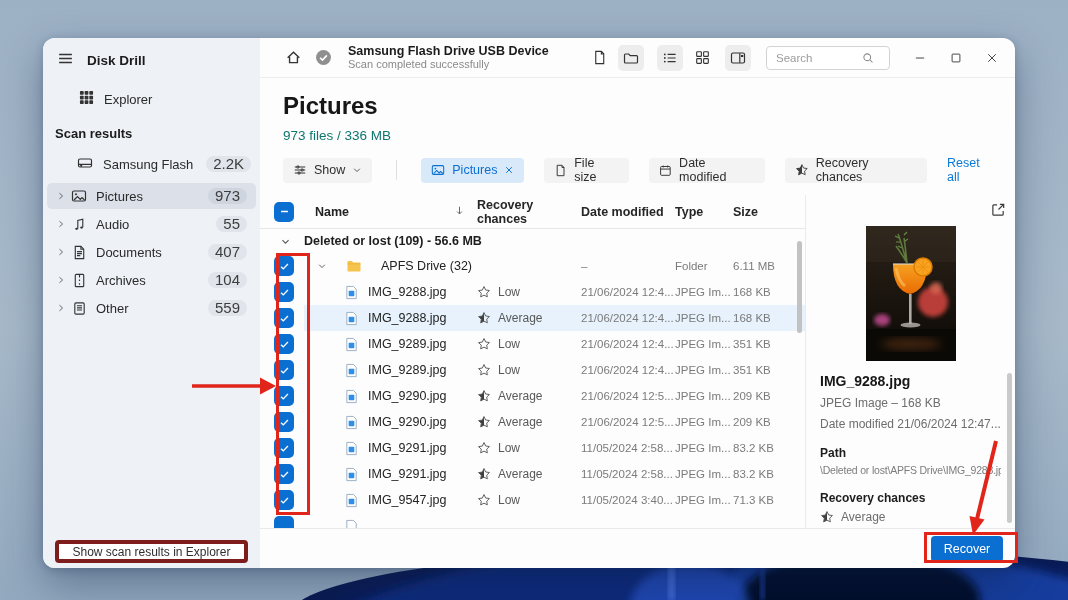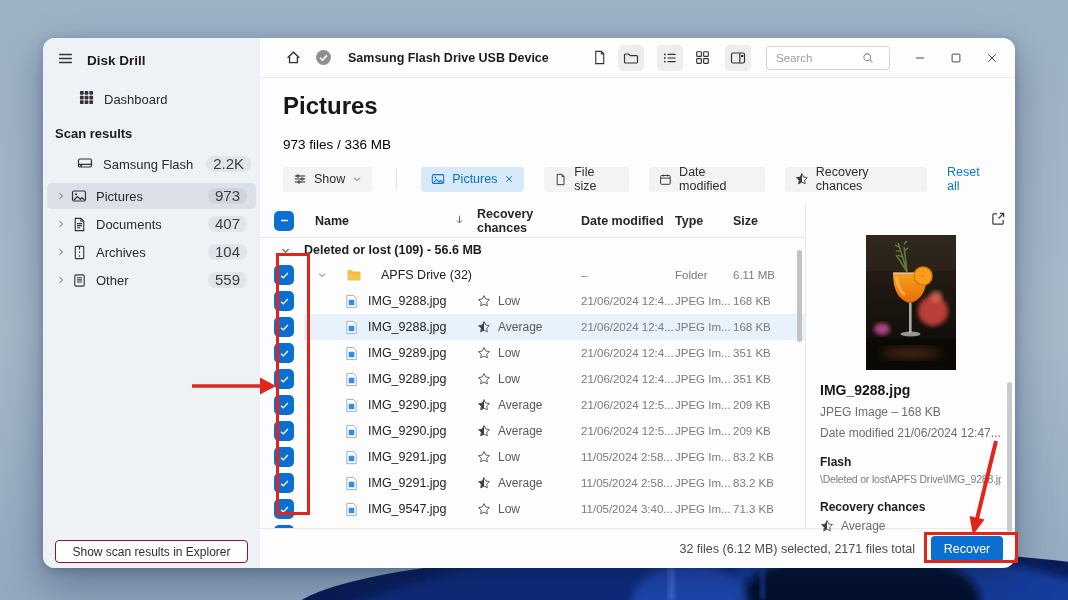--- a/index.html
+++ b/index.html
@@ -29,42 +29,42 @@
   .sb-cat { margin:2px 4px 0 4px; padding-left:5px; gap:0; height:26px; border-radius:5px; }
   .sb-cat .chev { width:18px; display:flex; justify-content:center; }
   .sb-cat .cicon { width:18px; display:flex; justify-content:center; margin-right:8px; }
   .sb-cat.selected { background:#dce1e9; }
   .badge {
     margin-left:auto; margin-right:9px; background:#e1e5eb; color:#3d3d3d;
     font-size:15px; line-height:16px; padding:0 7px; border-radius:9px;
   }
   .sb-cat.selected .badge { background:#cfd5de; }
   .explorer-btn {
-    margin:auto 12px 5px 12px; height:23px; background:#fff; border:1px solid #7f1d1d;
+    margin:auto 12px 5px 12px; height:23px; background:#fff; border:4px solid #7f1d1d;
     border-radius:4px; font-size:12px; color:#2f2f2f; font-family:inherit; cursor:pointer;
   }
   
   .main { flex:1; display:flex; flex-direction:column; min-width:0; }
   .titlebar { height:40px; flex:none; border-bottom:1px solid #ececec; display:flex; align-items:center; padding:0 8px 0 20px; }
   .tb-title-block { margin-left:12px; }
   .tb-title { font-size:12.5px; font-weight:700; color:#1c1c1c; line-height:14px; }
   .tb-sub { font-size:11px; color:#8a8a8a; line-height:13px; }
   .iconbtn { width:26px; height:26px; border-radius:5px; display:flex; align-items:center; justify-content:center; flex:none; }
   .iconbtn.active { background:#ededee; }
   .tb-icons { margin-left:auto; display:flex; align-items:center; gap:6px; }
   .searchbox {
     width:124px; height:24px; border:1px solid #d3d3d3; border-radius:4px; background:#fff;
     display:flex; align-items:center; padding:0 6px 0 9px; margin:0 9px;
   }
   .searchbox input { border:none; outline:none; width:86px; font-size:11.5px; color:#333; font-family:inherit; background:transparent; }
   .searchbox input::placeholder { color:#9c9c9c; }
   .winctl { width:30px; height:26px; display:flex; align-items:center; justify-content:center; }
   
   .page-title { margin:13px 0 0 23px; font-size:24px; font-weight:700; color:#171717; line-height:29px; }
-  .page-sub { margin:16px 0 0 23px; font-size:13.5px; color:#000000; line-height:17px; }
+  .page-sub { margin:7px 0 0 23px; font-size:13.5px; color:#0f766e; line-height:17px; }
   .filterbar { display:flex; align-items:center; margin:13px 20px 0 23px; height:26px; gap:20px; }
   .chip {
     height:25px; display:flex; align-items:center; gap:7px; padding:0 10px;
     background:#f3f3f4; border-radius:4px; font-size:12.5px; color:#2e2e2e;
   }
   .chip.blue { background:#d8e9fa; color:#0B6FD1; }
   .vdiv { width:1px; height:20px; background:#e0e0e0; margin:0 4px; }
   .reset-link { margin-left:auto; font-size:12.5px; color:#0B79D6; }
   
   .body-split { flex:1; display:flex; min-height:0; margin-top:12px; }
@@ -166,21 +166,21 @@
             <rect x="6" y="1" width="4" height="4" rx="0.8"></rect>
             <rect x="11" y="1" width="4" height="4" rx="0.8"></rect>
             <rect x="1" y="6" width="4" height="4" rx="0.8"></rect>
             <rect x="6" y="6" width="4" height="4" rx="0.8"></rect>
             <rect x="11" y="6" width="4" height="4" rx="0.8"></rect>
             <rect x="1" y="11" width="4" height="4" rx="0.8"></rect>
             <rect x="6" y="11" width="4" height="4" rx="0.8"></rect>
             <rect x="11" y="11" width="4" height="4" rx="0.8"></rect>
           </svg>
       </span>
-      <span>Dashboard</span>
+      <span>Explorer</span>
     </div>
 
     <div class="sb-section">Scan results</div>
 
     <div class="sb-item sb-device">
       <span>
         <svg width="16" height="16" viewBox="0 0 16 16" fill="none" stroke="#333" stroke-width="1.2">
             <rect x="1.5" y="4" width="13" height="8" rx="1.5"></rect>
             <path d="M1.8 9.4h12.4"></path>
             <circle cx="4.2" cy="10.7" r="0.5" fill="#333"></circle>
@@ -201,20 +201,36 @@
             <rect x="1.5" y="3" width="13" height="10" rx="1.5"></rect>
             <circle cx="5" cy="6.3" r="1" fill="#333" stroke="none"></circle>
             <path d="M3 12l3.5-3.5 2.8 2.8 1.7-1.7 2.5 2.4"></path>
           </svg>
         </span>
       <span>Pictures</span>
       <span class="badge">973</span>
     </div>
 
 
+    <div class="sb-item sb-cat">
+      <span class="chev">
+          <svg width="10" height="10" viewBox="0 0 16 16">
+            <path d="M5.5 3.5l5 4.5-5 4.5" stroke="#555" stroke-width="1.4" fill="none"></path>
+          </svg>
+        </span>
+      <span class="cicon">
+          <svg width="15" height="15" viewBox="0 0 16 16" fill="none" stroke="#333" stroke-width="1.2">
+            <path d="M6.2 12.4V3.6l5.3-1.2v8.6"></path>
+            <ellipse cx="4.9" cy="12.6" rx="1.5" ry="1.2" fill="#333" stroke="none"></ellipse>
+            <ellipse cx="10.2" cy="11.2" rx="1.5" ry="1.2" fill="#333" stroke="none"></ellipse>
+          </svg>
+        </span>
+      <span>Audio</span>
+      <span class="badge">55</span>
+    </div>
 
     <div class="sb-item sb-cat">
       <span class="chev">
           <svg width="10" height="10" viewBox="0 0 16 16">
             <path d="M5.5 3.5l5 4.5-5 4.5" stroke="#555" stroke-width="1.4" fill="none"></path>
           </svg>
         </span>
       <span class="cicon">
           <svg width="15" height="15" viewBox="0 0 16 16" fill="none" stroke="#333" stroke-width="1.2">
             <path d="M3.5 1.5h6l3 3v10h-9z"></path>
@@ -271,20 +287,21 @@
           </svg>
       </span>
       <span class="iconbtn" style="margin-left:4px;">
         <svg width="17" height="17" viewBox="0 0 16 16">
             <circle cx="8" cy="8" r="7" fill="#8f8f8f"></circle>
             <path d="M4.8 8.2l2.2 2.2 4.2-4.4" stroke="#fff" stroke-width="1.5" fill="none"></path>
           </svg>
       </span>
       <div class="tb-title-block">
         <div class="tb-title">Samsung Flash Drive USB Device</div>
+        <div class="tb-sub">Scan completed successfully</div>
       </div>
       <div class="tb-icons">
         <span class="iconbtn">
           <svg width="15" height="15" viewBox="0 0 16 16" fill="none" stroke="#333" stroke-width="1.2">
               <path d="M4 1.5h6l2.5 2.5v10.5h-8.5z"></path>
               <path d="M10 1.7v2.5h2.5"></path>
             </svg>
         </span>
         <span class="iconbtn active">
           <svg width="16" height="16" viewBox="0 0 16 16" fill="none" stroke="#333" stroke-width="1.2">
@@ -717,36 +734,35 @@
           <ellipse cx="44.5" cy="99" rx="10" ry="2.6" fill="#b9b6b0" opacity="0.8"></ellipse>
           <circle cx="57" cy="41" r="9" fill="#f9a21f" stroke="#dd7b00" stroke-width="1.5"></circle>
           <path d="M57 33.5 v15 M50 41 h14 M52 36 l10 10 M62 36 l-10 10" stroke="#e88b0a" stroke-width="0.8" opacity="0.8"></path>
           <path d="M41 37 C38 28 36 18 32 8 M41 37 C37 30 33 24 30 20 M41 37 C40 28 39 18 38 12" stroke="#5d7a3c" stroke-width="1.6" fill="none"></path>
           <path d="M33 12 l-4 -2 M34 16 l-4 0 M36 22 l-4 -2 M38 9 l3 -3 M39 15 l3 -2" stroke="#6c8a48" stroke-width="1.1"></path>
         </svg>
         <div class="details">
           <div class="d-name">IMG_9288.jpg</div>
           <div class="d-meta">JPEG Image – 168 KB</div>
           <div class="d-meta">Date modified 21/06/2024 12:47...</div>
-          <div class="d-label">Flash</div>
+          <div class="d-label">Path</div>
           <div class="d-path">\Deleted or lost\APFS Drive\IMG_9288.jpg</div>
           <div class="d-label">Recovery chances</div>
           <div class="d-rec">
             <svg width="14" height="14" viewBox="0 0 16 16">
                 <path d="M8 1.8l1.9 3.9 4.3.6-3.1 3 .7 4.2L8 11.6l-3.8 2 .7-4.2-3.1-3 4.3-.6z" fill="url(#halfstar)" stroke="#5a5a5a" stroke-width="1.1"></path>
               </svg>
             <span>Average</span>
           </div>
         </div>
         <span class="rp-scroll"></span>
       </div>
     </div>
 
     <div class="statusbar">
-      <span class="sel-text">32 files (6.12 MB) selected, 2171 files total</span>
       <button class="recover-btn">Recover</button>
     </div>
   </div>
 </div>
 
 <div class="anno anno-rect r1"></div>
 <div class="anno anno-rect r2"></div>
 <svg class="anno arrows" viewBox="0 0 1068 600">
   <line x1="192" y1="386" x2="261" y2="386" stroke="#E1251B" stroke-width="3.5"></line>
   <polygon points="260,377.5 276,386 260,394.5" fill="#E1251B"></polygon>

